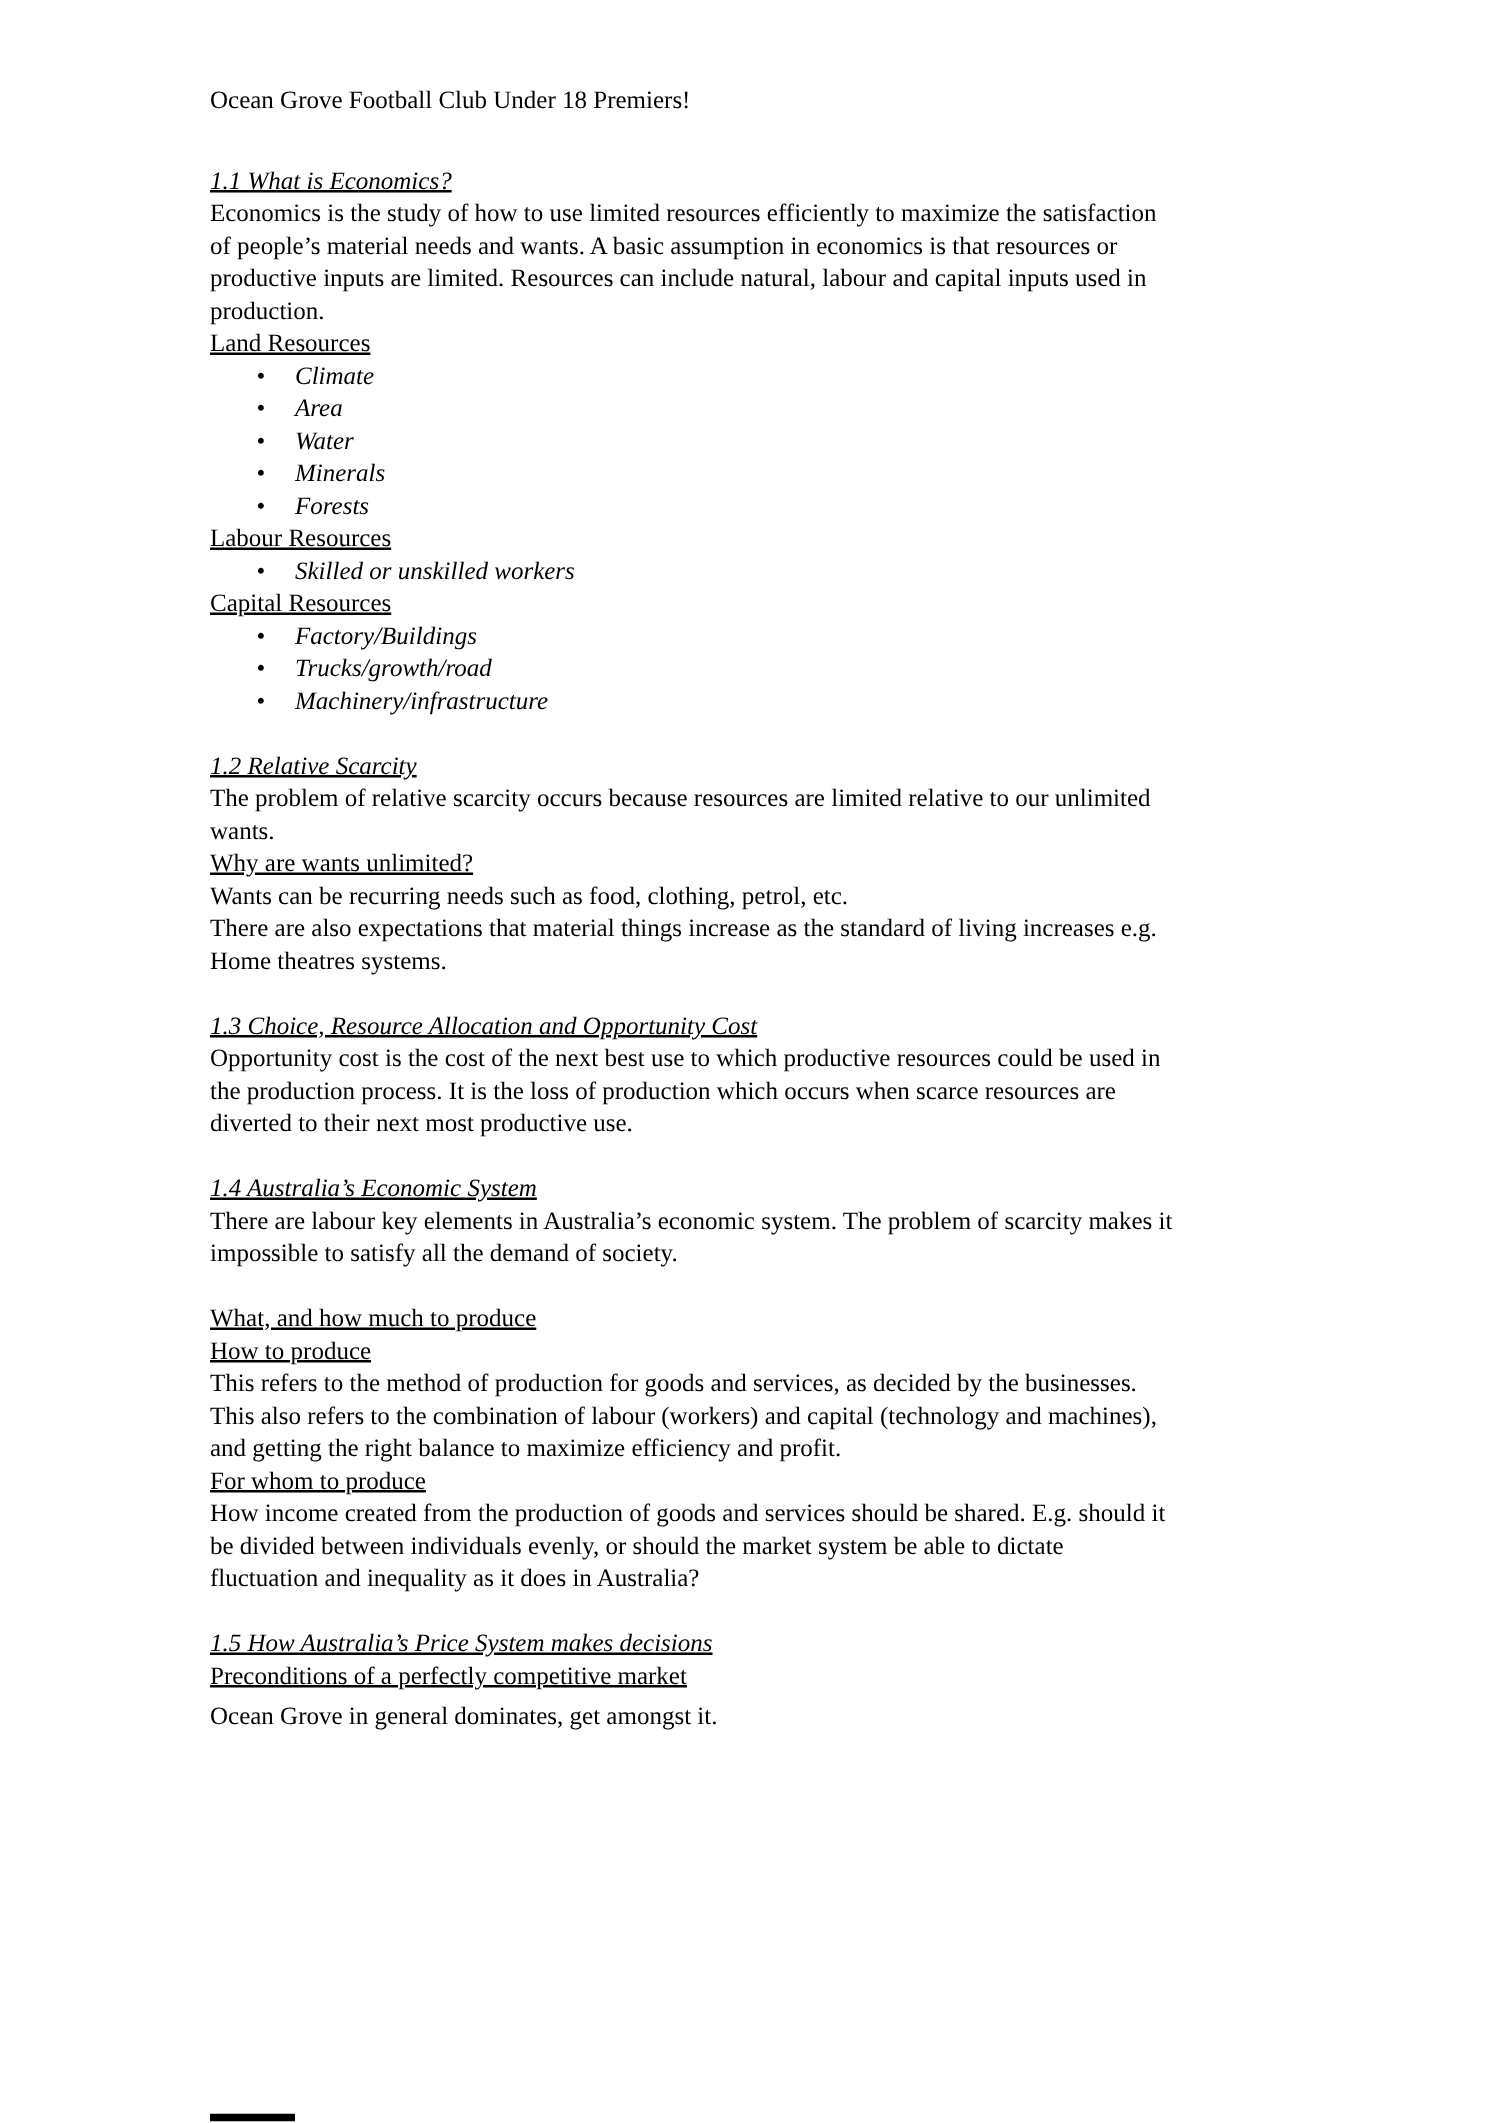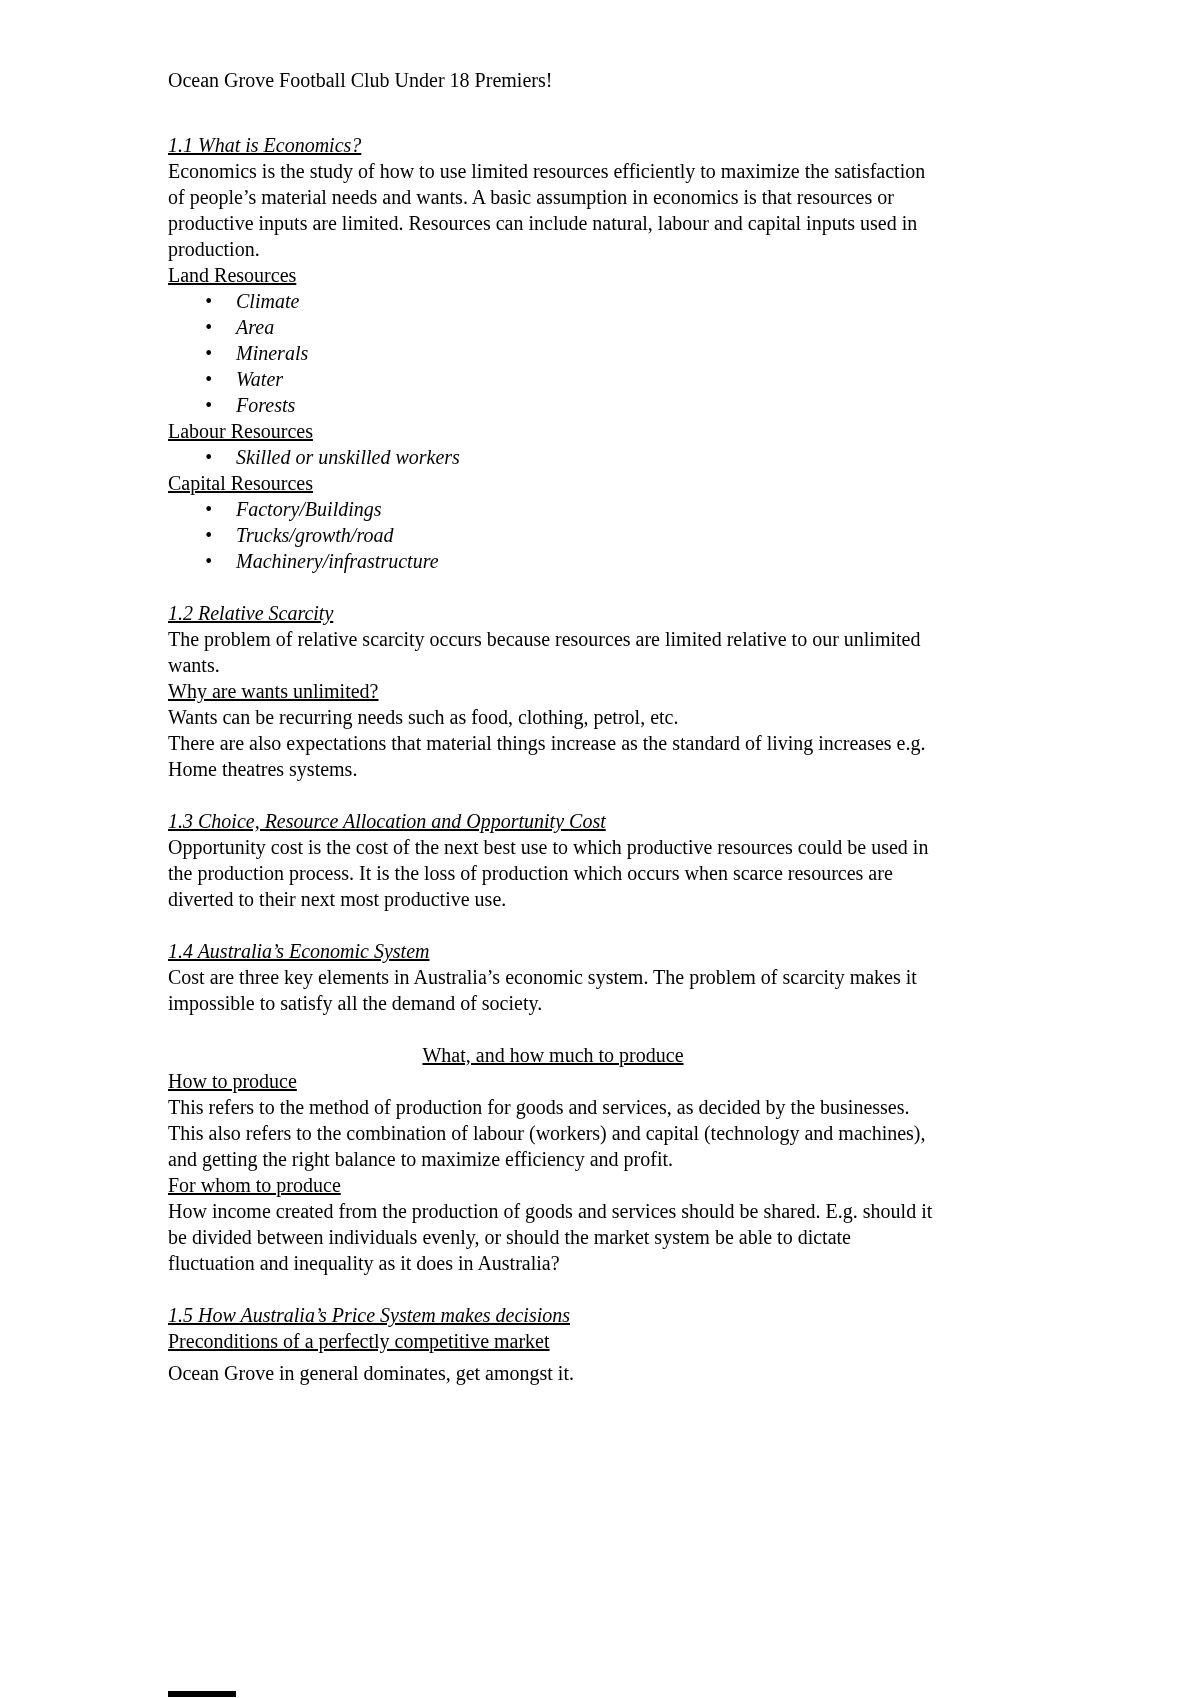--- a/index.html
+++ b/index.html
@@ -41,21 +41,20 @@
     font-style: italic;
   }
   .sec-title.first {
     margin-top: 39px !important;
   }
   .sub {
     text-decoration: underline;
   }
   .sub.gap {
     margin-top: 26px !important;
-    text-align: center;
   }
   .para.gap-small {
     margin-top: 6px !important;
   }
   ul.bullets {
     list-style: none;
     margin: 0;
     padding: 0;
   }
   ul.bullets li {
@@ -88,22 +87,22 @@
   <div class="content">
 
     <p class="doc-header">Ocean Grove Football Club Under 18 Premiers!</p>
 
     <h2 class="sec-title first">1.1 What is Economics?</h2>
     <p class="para">Economics is the study of how to use limited resources efficiently to maximize the satisfaction of people’s material needs and wants. A basic assumption in economics is that resources or productive inputs are limited. Resources can include natural, labour and capital inputs used in production.</p>
     <p class="sub">Land Resources</p>
     <ul class="bullets">
       <li>Climate</li>
       <li>Area</li>
+      <li>Water</li>
       <li>Minerals</li>
-      <li>Water</li>
       <li>Forests</li>
     </ul>
     <p class="sub">Labour Resources</p>
     <ul class="bullets">
       <li>Skilled or unskilled workers</li>
     </ul>
     <p class="sub">Capital Resources</p>
     <ul class="bullets">
       <li>Factory/Buildings</li>
       <li>Trucks/growth/road</li>
@@ -113,21 +112,21 @@
     <h2 class="sec-title">1.2 Relative Scarcity</h2>
     <p class="para">The problem of relative scarcity occurs because resources are limited relative to our unlimited wants.</p>
     <p class="sub">Why are wants unlimited?</p>
     <p class="para">Wants can be recurring needs such as food, clothing, petrol, etc.</p>
     <p class="para">There are also expectations that material things increase as the standard of living increases e.g. Home theatres systems.</p>
 
     <h2 class="sec-title">1.3 Choice, Resource Allocation and Opportunity Cost</h2>
     <p class="para">Opportunity cost is the cost of the next best use to which productive resources could be used in the production process. It is the loss of production which occurs when scarce resources are diverted to their next most productive use.</p>
 
     <h2 class="sec-title">1.4 Australia’s Economic System</h2>
-    <p class="para">Cost are three key elements in Australia’s economic system. The problem of scarcity makes it impossible to satisfy all the demand of society.</p>
+    <p class="para">There are labour key elements in Australia’s economic system. The problem of scarcity makes it impossible to satisfy all the demand of society.</p>
     <p class="sub gap">What, and how much to produce</p>
     <p class="sub">How to produce</p>
     <p class="para">This refers to the method of production for goods and services, as decided by the businesses. This also refers to the combination of labour (workers) and capital (technology and machines), and getting the right balance to maximize efficiency and profit.</p>
     <p class="sub">For whom to produce</p>
     <p class="para">How income created from the production of goods and services should be shared. E.g. should it be divided between individuals evenly, or should the market system be able to dictate fluctuation and inequality as it does in Australia?</p>
 
     <h2 class="sec-title">1.5 How Australia’s Price System makes decisions</h2>
     <p class="sub">Preconditions of a perfectly competitive market</p>
     <p class="para gap-small">Ocean Grove in general dominates, get amongst it.</p>
 

